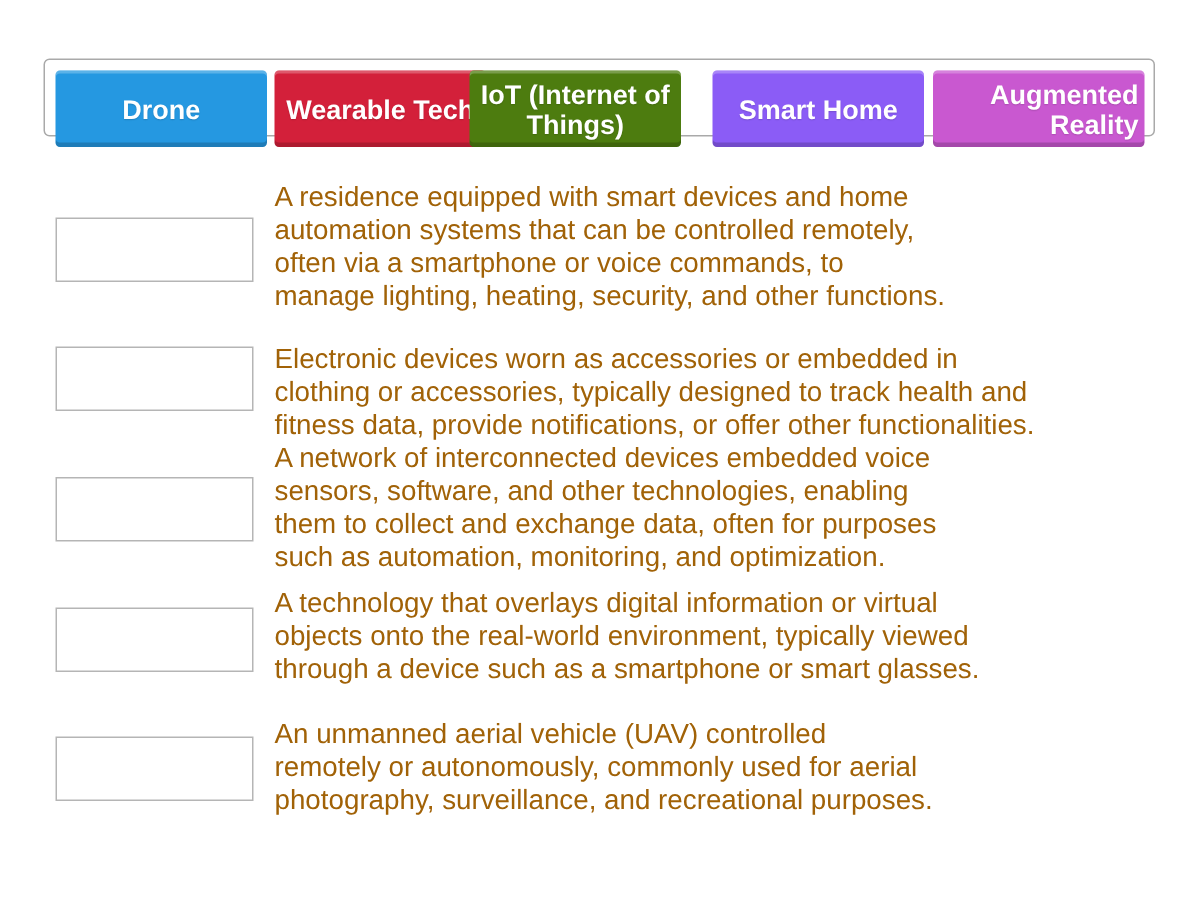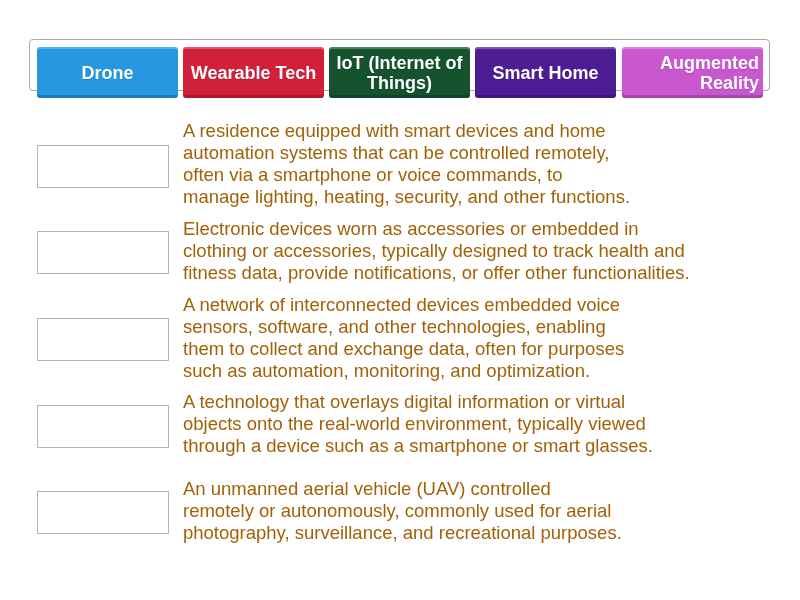--- a/index.html
+++ b/index.html
@@ -31,35 +31,35 @@
     font-family: "Liberation Sans", sans-serif; font-size: 18.5px; line-height: 22px;
     color: #a16207; white-space: pre-line;
   }
 </style>
 </head>
 <body>
 
 <div class="bank">
   <div class="tile" id="t0" style="left: 7px; background: rgb(37, 152, 225);">Drone</div>
   <div class="tile" id="t1" style="left: 153px; background: rgb(211, 32, 58);">Wearable Tech</div>
-  <div class="tile" id="t2" style="left: 283px; background: #14532d; margin-left: 16px;">IoT (Internet of Things)</div>
-  <div class="tile" id="t3" style="left: 445px; background: #4c1d95; text-align: right;">Smart Home</div>
+  <div class="tile" id="t2" style="left: 283px; background: #4d7c0f;">IoT (Internet of Things)</div>
+  <div class="tile" id="t3" style="left: 445px; background: #8b5cf6; text-align: right;">Smart Home</div>
   <div class="tile" id="t4" style="left: 592px; background: rgb(201, 88, 208); text-align: right;">Augmented Reality</div>
 </div>
 
 <div class="row" style="top:120px">
   <div class="drop" style="top:25px"></div>
   <div class="desc" style="top:0px">A residence equipped with smart devices and home
 automation systems that can be controlled remotely,
 often via a smartphone or voice commands, to
 manage lighting, heating, security, and other functions.</div>
 </div>
 <div class="row" style="top:218px">
   <div class="drop" style="top:13px"></div>
-  <div class="desc" style="top:0px">Electronic devices worn as accessories or embedded in
+  <div class="desc" style="top:10px">Electronic devices worn as accessories or embedded in
 clothing or accessories, typically designed to track health and
 fitness data, provide notifications, or offer other functionalities.</div>
 </div>
 <div class="row" style="top:294px">
   <div class="drop" style="top:24px"></div>
   <div class="desc" style="top:0px">A network of interconnected devices embedded voice
 sensors, software, and other technologies, enabling
 them to collect and exchange data, often for purposes
 such as automation, monitoring, and optimization.</div>
 </div>

